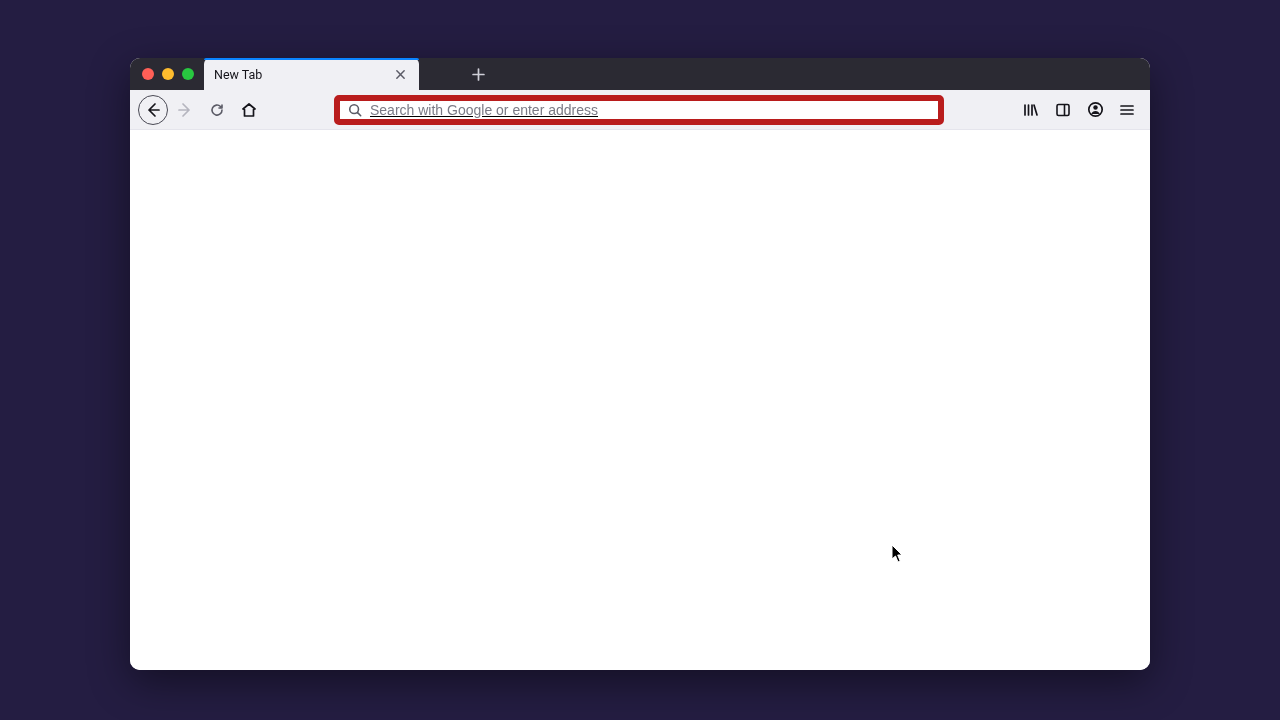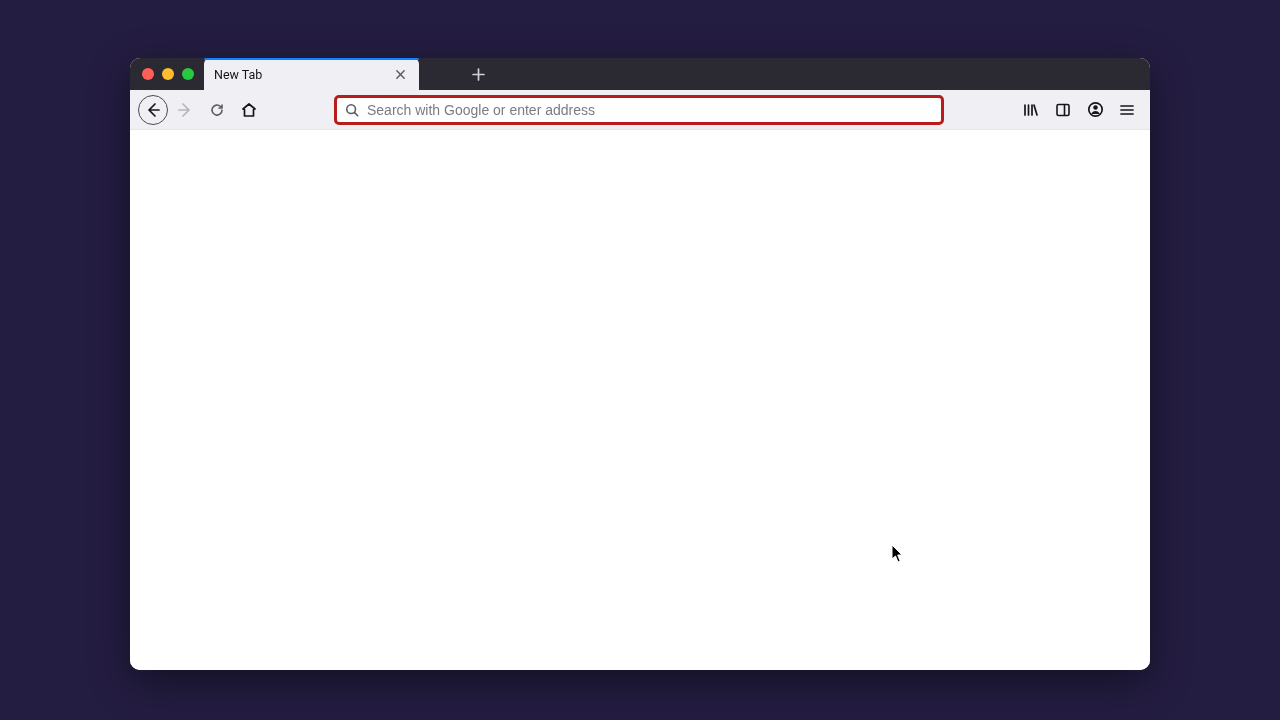--- a/index.html
+++ b/index.html
@@ -99,26 +99,27 @@
     border: 1.5px solid #4a4a55;
     border-radius: 50%;
     width: 30px; height: 30px;
   }
   .tbtn.disabled { color: #b5b5bf; cursor: default; }
   .urlbar {
     flex: 1;
     margin: 0 70px 0 68px;
     height: 30px;
     background: #ffffff;
-    border: 3px solid #b91c1c;
+    border: 6px solid #b91c1c;
     border-radius: 5px;
     display: flex;
     align-items: center;
     padding: 0 8px;
     gap: 8px;
+    text-decoration: underline;
   }
   .urlbar .search-icon { color: #5b5b66; display:flex; }
   .urlbar input {
     flex: 1;
     border: none;
     outline: none;
     font-size: 14px;
     color: #15141a;
     background: transparent;
   }

